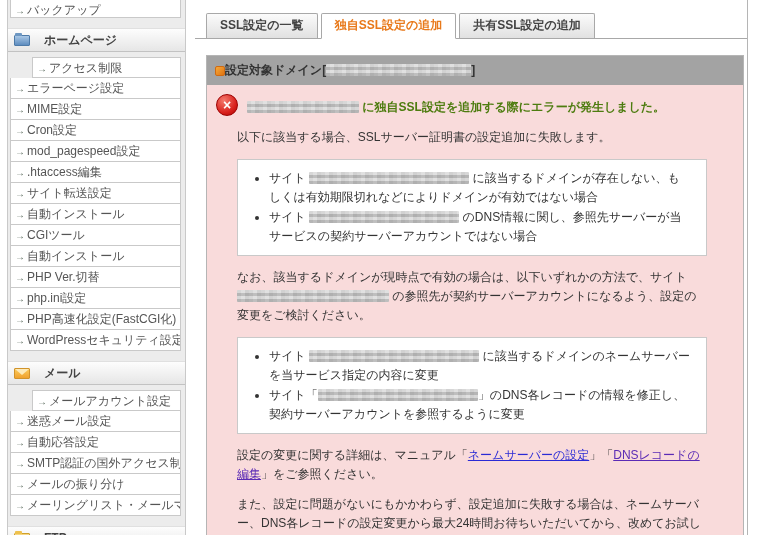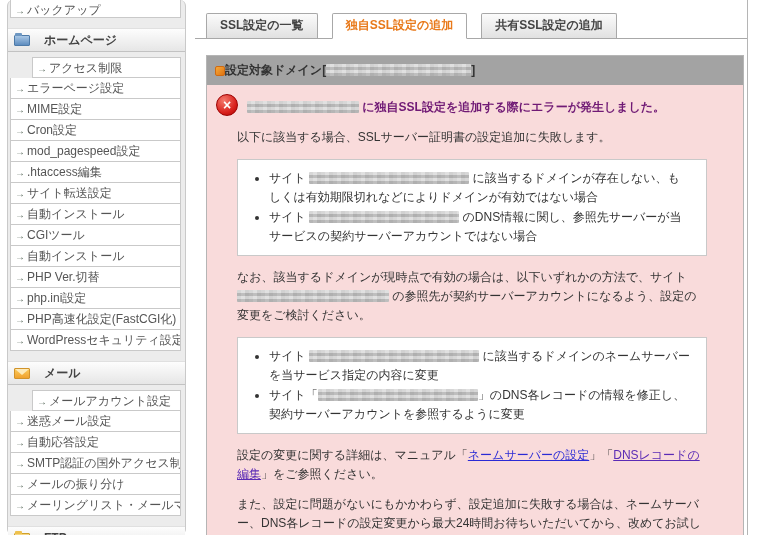--- a/index.html
+++ b/index.html
@@ -5,21 +5,21 @@
   * { box-sizing: border-box; }
   html,body { margin:0; padding:0; }
   body {
     width:768px; height:535px; overflow:hidden; position:relative;
     background:#fff; font-family:"Liberation Sans", sans-serif;
     font-size:12px; color:#333;
   }
   
   .sidebar {
     position:absolute; left:7px; top:0; width:179px; height:535px;
-    background:#ececec; border-left:1px solid #c9c9c9; border-right:1px solid #c9c9c9;border-radius:6px;
+    background:#ececec; border-left:1px solid #c9c9c9; border-right:1px solid #c9c9c9;
   }
   .side-item {
     height:21px; line-height:20px; background:#fff;
     border:1px solid #c9c9c9; border-top:none;
     margin:0 4px 0 2px; padding:0 4px; white-space:nowrap; overflow:hidden;
     color:#555; cursor:pointer;
   }
   .side-item.first { border-top:1px solid #c9c9c9;margin-left:24px; }
   .side-item.cut-top { height:18px; border-top:none; }
   .side-item .arrow { color:#5f6f62; font-size:10px; margin-right:2px; }
@@ -38,41 +38,41 @@
   .folder-yellow::before { background:#eec14e; }
   .icon-mail { width:16px; height:11px; position:relative; flex:0 0 auto;
     background:linear-gradient(#fbca5a,#f0a22e); border:1px solid #d1932a; border-radius:1px; overflow:hidden; }
   .icon-mail::before { content:""; position:absolute; top:0; left:0;
     border-left:7px solid transparent; border-right:7px solid transparent; border-top:6px solid #fdeab8; }
   
   .content {
     position:absolute; left:195px; top:0; width:553px; height:535px;
     border-right:1px solid #b5b5b5; background:#fff;
   }
-  .tabs { display:flex; align-items:flex-end; gap:14px; padding:13px 0 0 11px;
+  .tabs { display:flex; align-items:flex-end; gap:3px; padding:13px 0 0 11px;
     border-bottom:1px solid #a8a8a8; }
   .tab {
     padding:3px 13px 4px; border:1px solid #a8a8a8; border-bottom:none;
     border-radius:2px 2px 0 0; background:linear-gradient(#fbfbfb,#e1e1e1);
     font-weight:bold; color:#444; cursor:pointer; white-space:nowrap;
   }
   .tab.active { background:#fff; color:#e8791a; border-bottom:1px solid #fff; margin-bottom:-1px; }
   .panel { margin:16px 0 0 11px; width:538px; border:1px solid #b5b5b5; }
   .panel-header { background:#a3a3a3; padding:6px 8px; font-weight:bold; color:#333;
     display:flex; align-items:center; }
   .bullet-sq { width:10px; height:10px; border-radius:2px; flex:0 0 auto;
     background:linear-gradient(135deg,#f6a93b,#e07310); border:1px solid #cf6a10; }
   .pink { position:relative; background:#f9dbdb; padding:9px 36px 14px 30px; }
   .err-icon {
     position:absolute; left:9px; top:9px; width:22px; height:22px; border-radius:50%;
     background:radial-gradient(circle at 35% 28%, #f47a6e, #d9201c 62%, #a80202);
     border:1px solid #9c0000; color:#fff; font-weight:bold; font-size:14px;
     display:flex; align-items:center; justify-content:center; line-height:1;
   }
-  .err-title { color:#701a75; font-weight:bold; margin:4px 0 12px 10px; line-height:1.5; }
+  .err-title { color:#4d7c0f; font-weight:bold; margin:4px 0 12px 10px; line-height:1.5; }
   .pink p { margin:11px 0; line-height:1.6; }
   .whitebox { background:#fff; border:1px solid #c9c9c9; padding:7px 14px; margin:12px 0; }
   .whitebox ul { margin:0; padding-left:17px; }
   .whitebox li { margin:2px 0; line-height:1.55; }
   .redact {
     display:inline-block; height:12px; vertical-align:-2px; border-radius:1px;
     background-image:
       repeating-linear-gradient(0deg, rgba(150,150,150,.45) 0 3px, rgba(225,225,225,.45) 3px 6px),
       repeating-linear-gradient(90deg, #cfcfcf 0 4px, #e0e0e0 4px 8px, #c4c4c4 8px 12px);
   }

